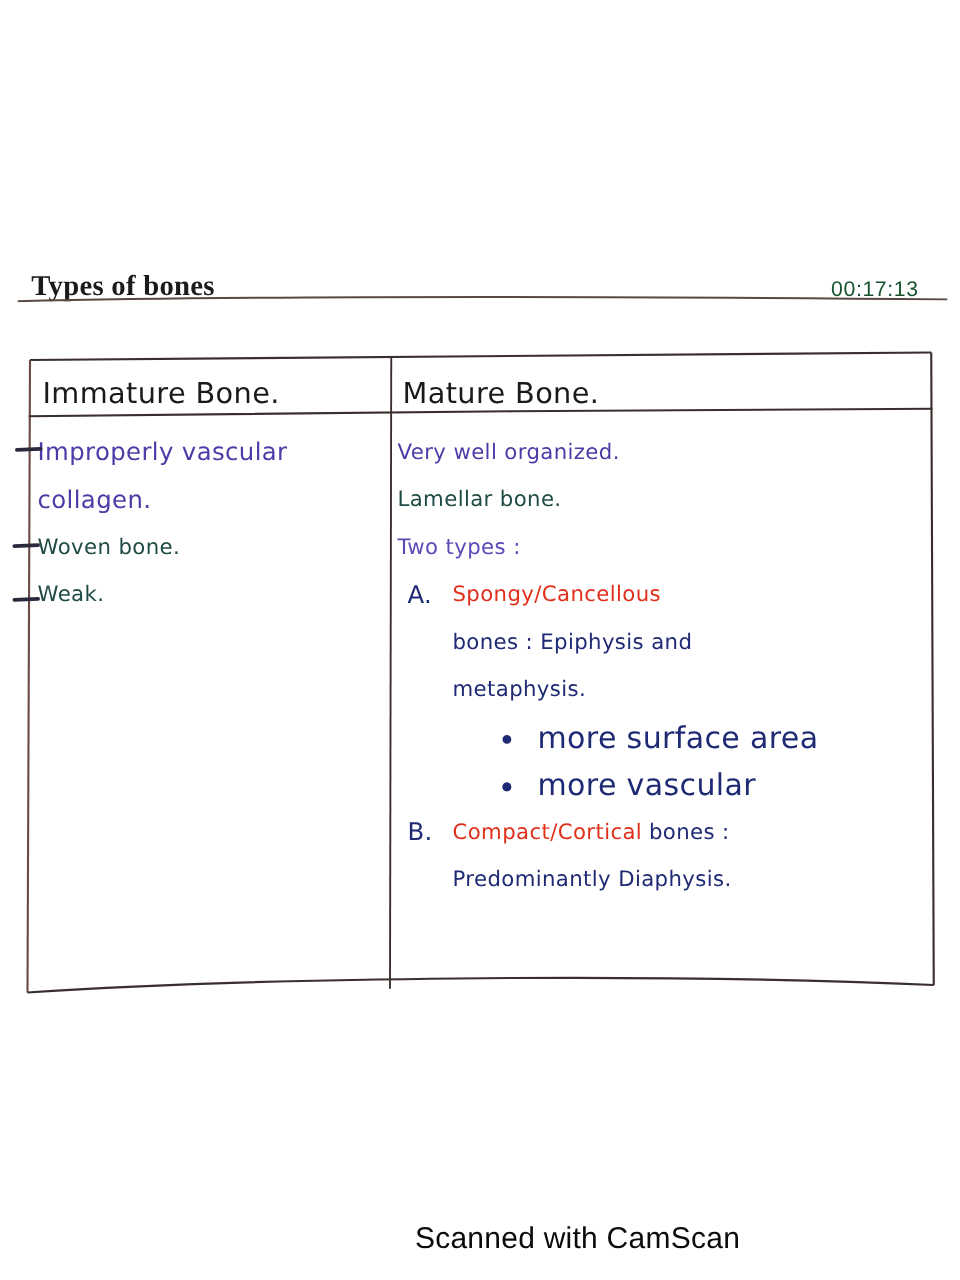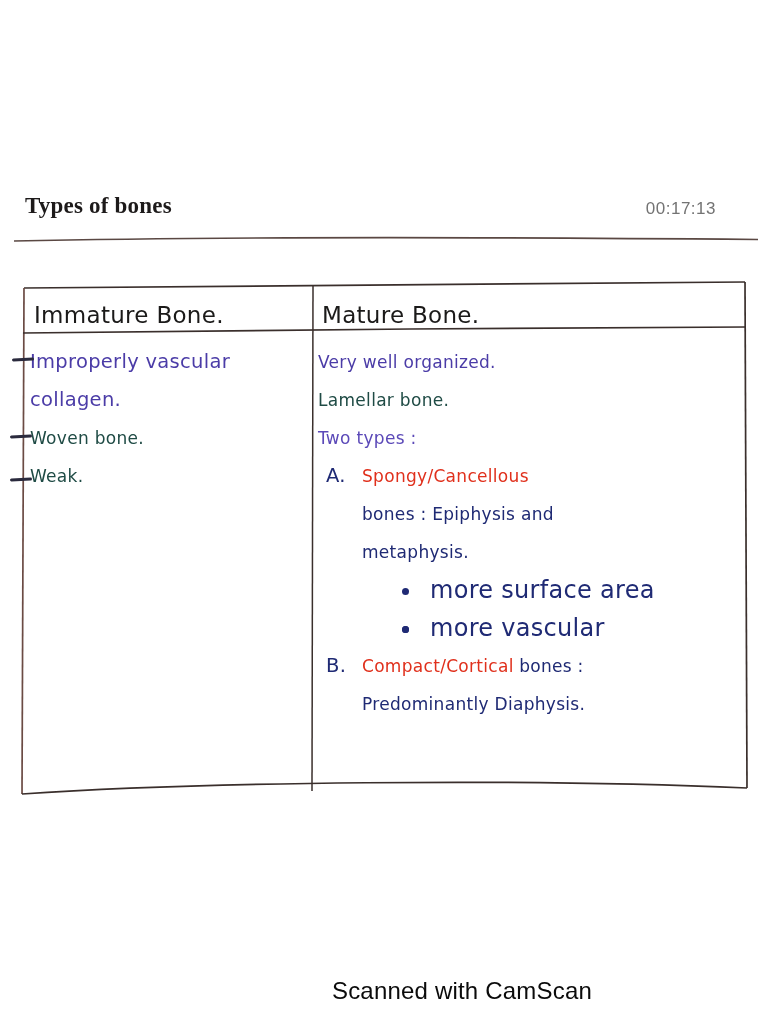--- a/index.html
+++ b/index.html
@@ -13,42 +13,43 @@
     position: relative;
     overflow: hidden;
     font-family: "DejaVu Sans", sans-serif;
     -webkit-font-smoothing: antialiased;
   }
 
   
   .page-header {
     position: absolute;
     left: 0;
-    top: 193px;
+    top: 216px;
     width: 728px;
     height: 40px;
+    padding-left: 19px;
   }
   .doc-title {
     position: absolute;
     left: 25px;
     top: 0px;
     font-family: "Liberation Serif", "DejaVu Serif", serif;
     font-size: 23px;
     font-weight: 600;
     color: #1d1a1a;
     letter-spacing: 0.2px;
     white-space: nowrap;
   }
   .doc-timestamp {
     position: absolute;
     right: 12px;
     top: 6px;
     font-family: "Liberation Sans", "DejaVu Sans", sans-serif;
     font-size: 17px;
-    color: #737373;
+    color: #14532d;
     letter-spacing: 0.5px;
     white-space: nowrap;
   }
   .header-rule {
     position: absolute;
     left: 14px;
     top: 236px;
     width: 744px;
     height: 4px;
   }

